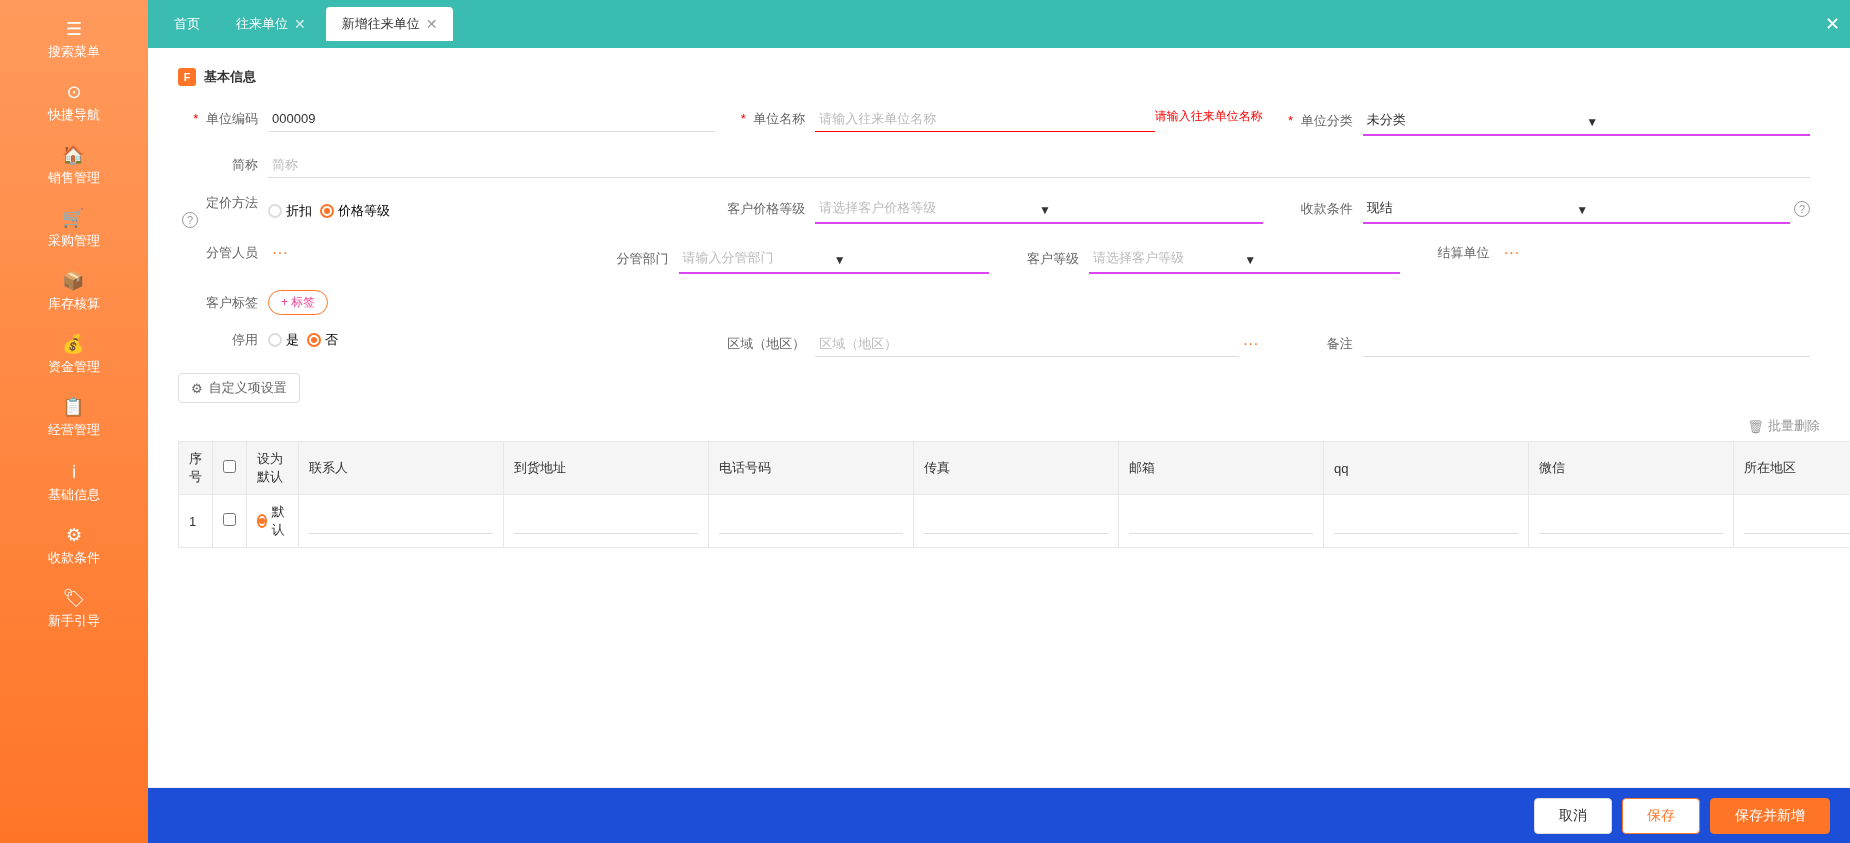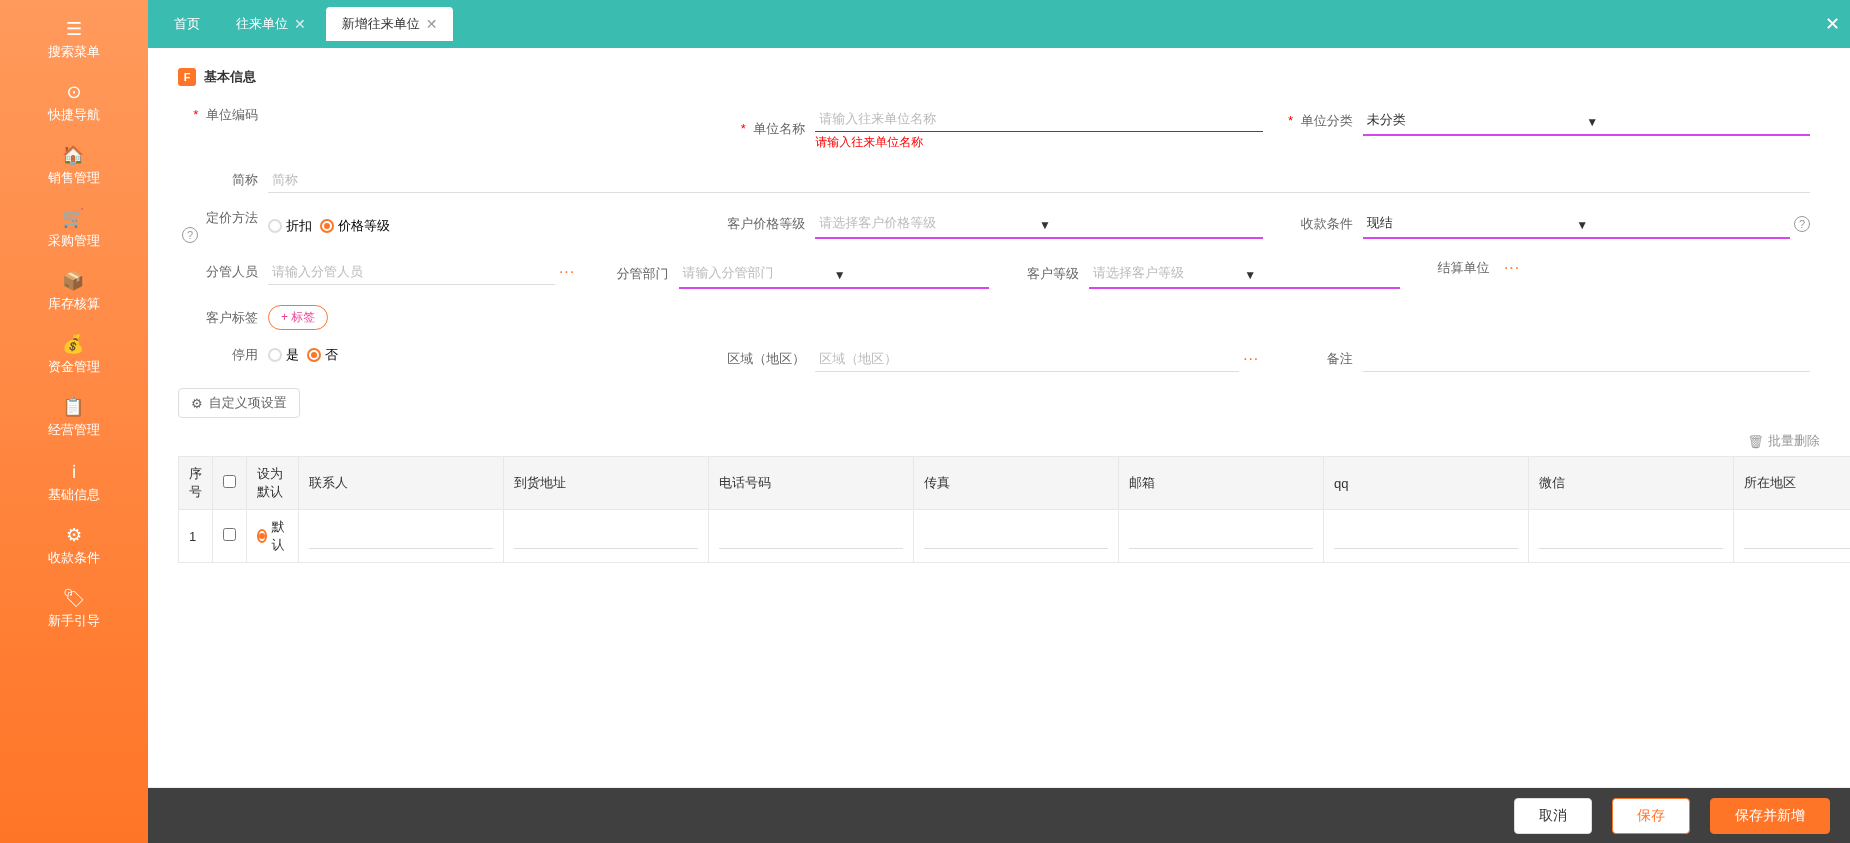--- a/index.html
+++ b/index.html
@@ -171,21 +171,21 @@
     .form-input.error { border-bottom-color: red; }
     .error-msg {
       color: red;
       font-size: 12px;
       margin-top: 2px;
       display: block;
     }
     .form-input-wrap {
       flex: 1;
       display: flex;
-      flex-direction: column;
+      flex-direction: row;
     }
 
     
     .form-select {
       flex: 1;
       display: flex;
       align-items: flex-end;
       border-bottom: 2px solid #d946ef;
       padding: 5px 4px;
       cursor: pointer;
@@ -292,27 +292,27 @@
     }
     .data-table td {
       border: 1px solid #e8e8e8;
       padding: 8px 10px;
       color: #333;
     }
 
     
     .bottom-bar {
       height: 56px;
-      background: #404040;
+      background: #1d4ed8;
       border-top: 1px solid #eee;
       display: flex;
       align-items: center;
       justify-content: flex-end;
       padding: 0 20px;
-      gap: 20px;
+      gap: 10px;
       flex-shrink: 0;
     }
     .btn {
       padding: 8px 24px;
       border-radius: 4px;
       cursor: pointer;
       font-size: 14px;
       border: 1px solid #ddd;
     }
     .btn-cancel { background: white; color: #333; }
@@ -400,20 +400,21 @@
       <span>基本信息</span>
     </div>
 
 
     <div class="form-row">
       <div class="form-field">
         <div class="form-label">
           <span class="required-star">*</span>
           <span>单位编码</span>
         </div>
+        <input class="form-input" type="text" value="000009" style="">
       </div>
       <div class="form-field" style="position:relative;">
         <div class="form-label">
           <span class="required-star">*</span>
           <span>单位名称</span>
         </div>
         <div class="form-input-wrap">
           <input class="form-input error" type="text" placeholder="请输入往来单位名称" style="">
           <span class="error-msg">请输入往来单位名称</span>
         </div>
@@ -475,21 +476,20 @@
         </div>
         <span class="help-icon">?</span>
       </div>
     </div>
 
     <div class="form-row">
       <div class="form-field">
         <div class="form-label">
           <span>分管人员</span>
         </div>
-        <input class="form-input" type="text" placeholder="请输入分管人员" style="">
         <span class="ellipsis-btn">···</span>
       </div>
       <div class="form-field">
         <div class="form-label">
           <span>分管部门</span>
         </div>
         <div class="form-select">
           <span class="placeholder">请输入分管部门</span>
           <span class="dropdown-arrow">▼</span>
         </div>

